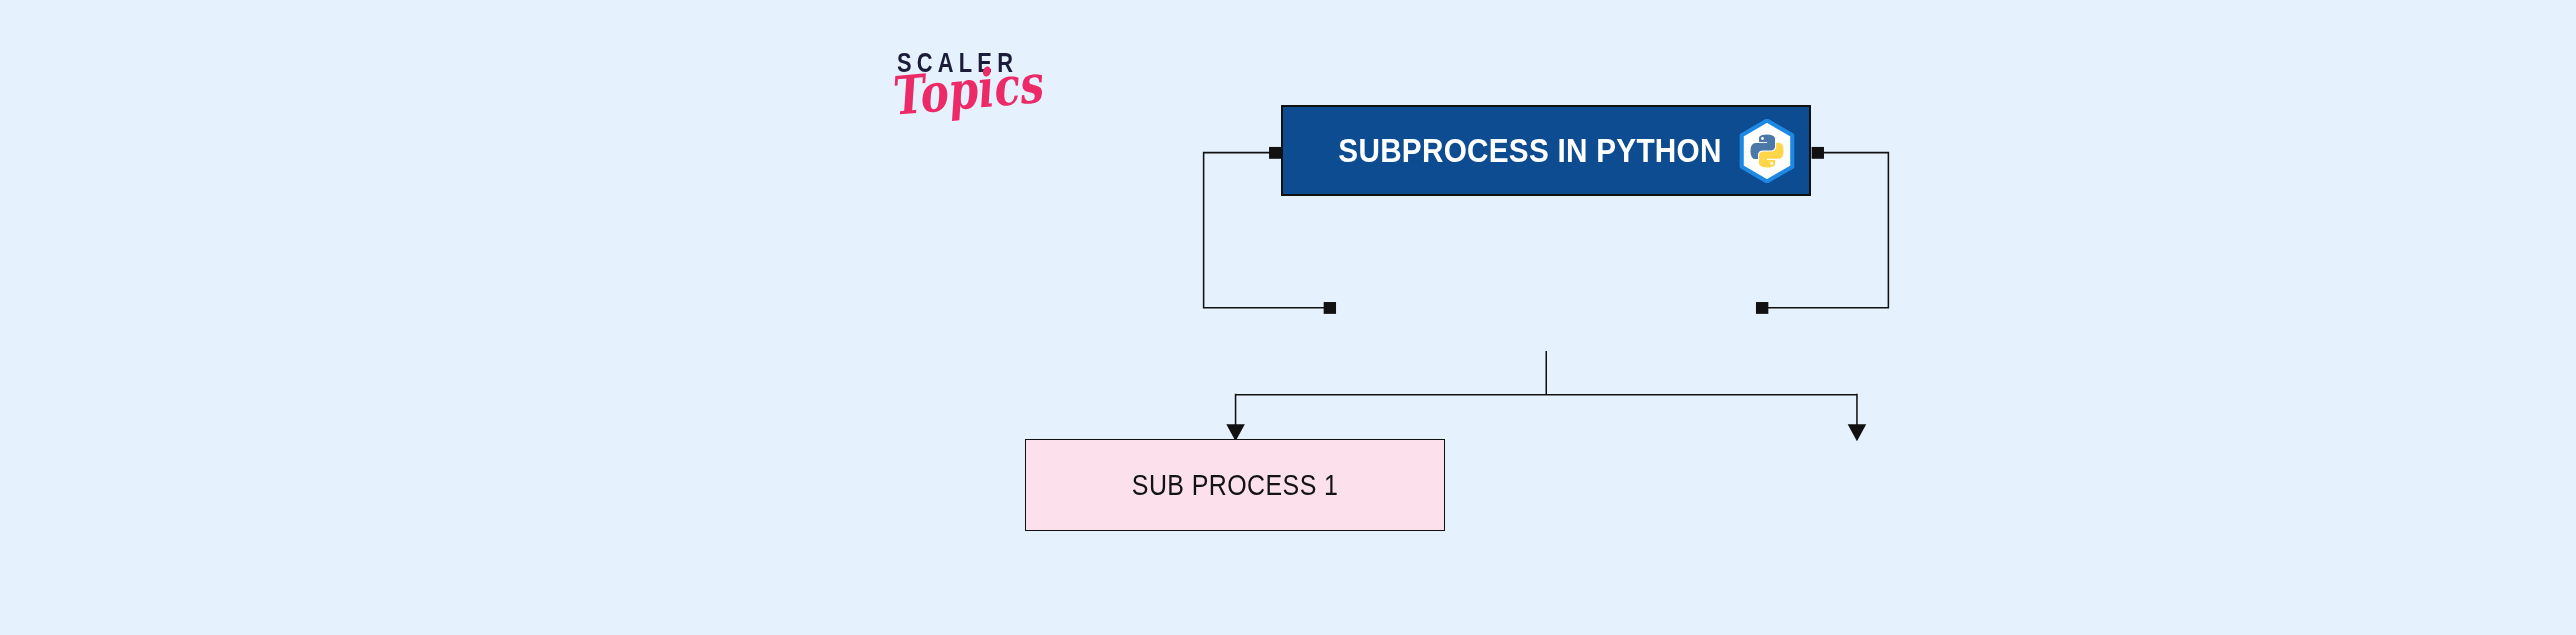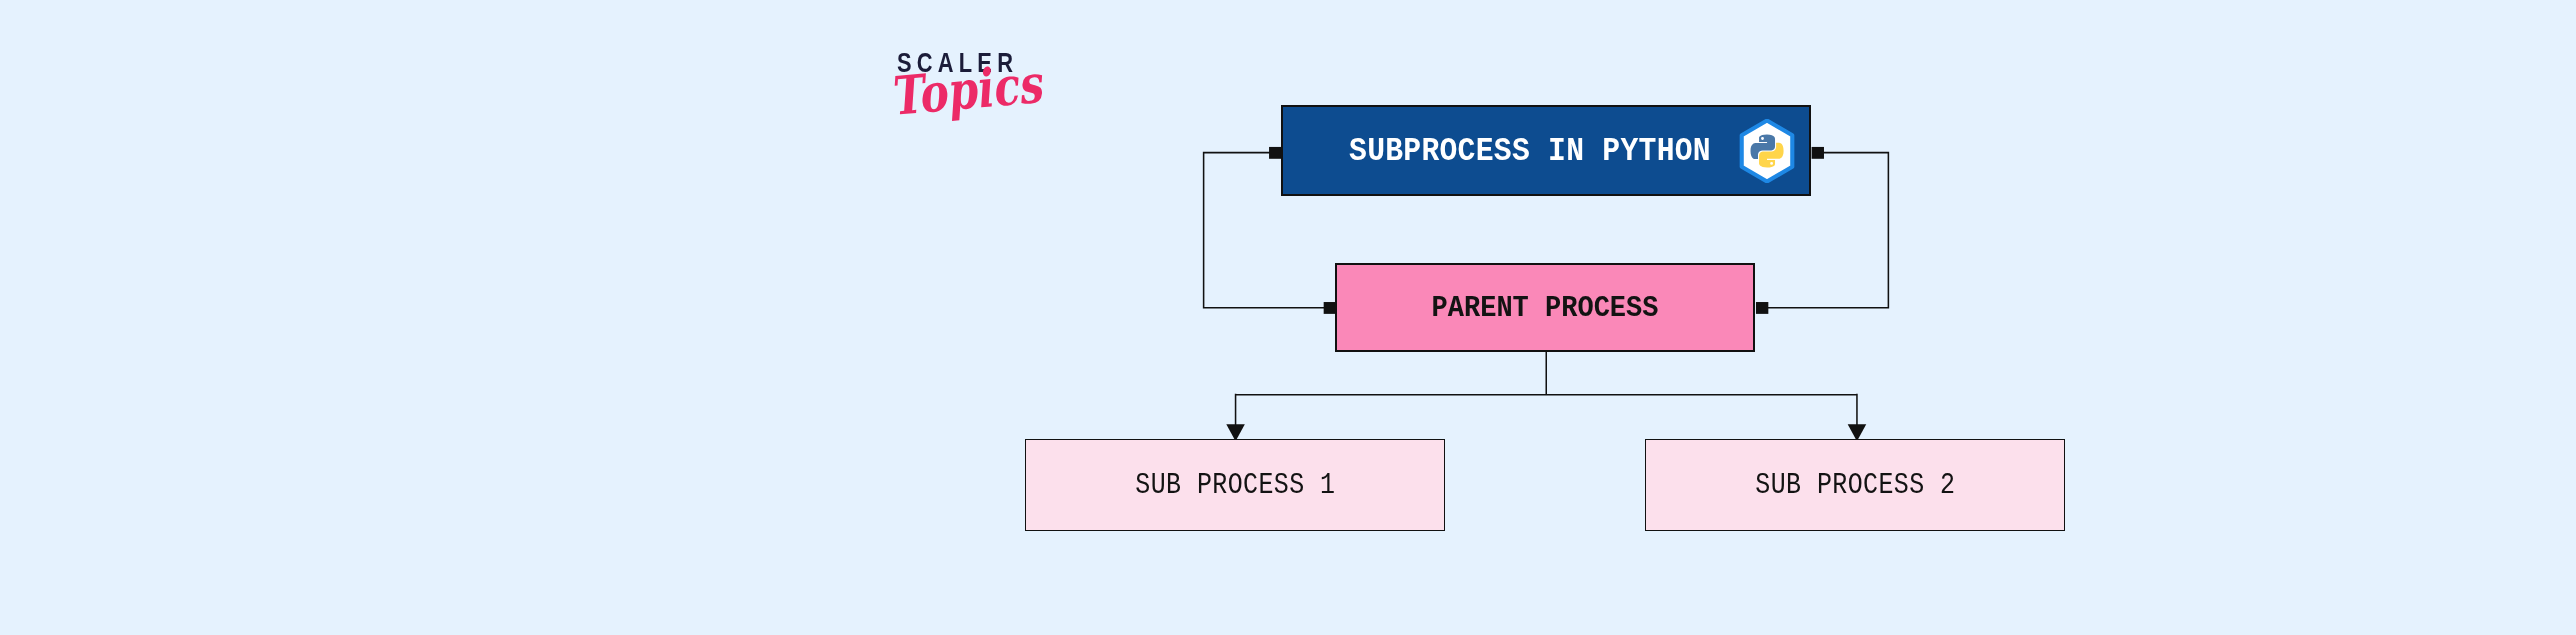--- a/index.html
+++ b/index.html
@@ -23,21 +23,21 @@
   
   .logo{position:absolute;left:889px;top:45px;width:165px;height:108px;text-align:right;}
   .logo-brand{position:absolute;left:8.2px;top:2.1px;font-size:28px;font-weight:700;
     letter-spacing:6.7px;color:var(--brand);transform:scaleX(0.78);transform-origin:left top;
     white-space:nowrap;}
   .logo-script{position:absolute;left:2.1px;top:19.6px;font-family:"DejaVu Serif",serif;
     font-style:italic;font-weight:700;font-size:53px;color:var(--script);
     transform:rotate(-5deg) scaleX(0.8);transform-origin:left top;white-space:nowrap;}
 
   
-  .node{position:absolute;display:flex;align-items:center;justify-content:center;font-family:Liberation Mono, monospace;}
+  .node{position:absolute;display:flex;align-items:center;justify-content:center;}
   .title-box{left:1281px;top:105px;width:530px;height:91px;background:var(--navy);
     border:2.1px solid var(--line);}
   .title-label{position:absolute;left:calc(50% - 16.5px);top:50%;
     transform:translate(-50%,-50%) scaleX(0.9);color:var(--navy-text);
     font-size:33px;font-weight:700;white-space:nowrap;letter-spacing:0.3px;}
   .hex-badge{position:absolute;right:13.4px;top:50%;transform:translateY(-50%);
     width:58px;height:64px;}
   .parent-box{left:1335px;top:263px;width:420px;height:89px;background:var(--pink);
     border:2.1px solid var(--line);}
   .parent-label{transform:scaleX(0.9);color:var(--node-text);font-size:30px;
@@ -85,25 +85,19 @@
       <svg width="58" height="64" viewBox="0 0 112 124" xmlns="http://www.w3.org/2000/svg">
         <polygon points="56,3 105,31.5 105,92.5 56,121 7,92.5 7,31.5" fill="var(--hex-fill)" stroke="var(--hex-border)" stroke-width="8" stroke-linejoin="round"></polygon>
         <g transform="translate(24,30) scale(0.251)">
           <path fill="var(--snake-blue)" fill-rule="evenodd" d="M126.916.072c-64.832 0-60.784 28.115-60.784 28.115l.072 29.128h61.868v8.745H41.631S.145 61.355.145 126.77c0 65.417 36.21 63.097 36.21 63.097h21.61v-30.356s-1.165-36.21 35.632-36.21h61.362s34.475.557 34.475-33.319V33.97S194.67.072 126.916.072zM92.802 19.66a11.12 11.12 0 0 1 11.13 11.13 11.12 11.12 0 0 1-11.13 11.13 11.12 11.12 0 0 1-11.13-11.13 11.12 11.12 0 0 1 11.13-11.13z"></path>
           <path fill="var(--snake-yellow)" fill-rule="evenodd" d="M128.757 254.126c64.832 0 60.784-28.115 60.784-28.115l-.072-29.127H127.6v-8.745h86.441s41.486 4.705 41.486-60.712c0-65.416-36.21-63.096-36.21-63.096h-21.61v30.355s1.165 36.21-35.632 36.21h-61.362s-34.475-.557-34.475 33.32v56.013s-5.235 33.897 62.518 33.897zm34.114-19.586a11.12 11.12 0 0 1-11.13-11.131 11.12 11.12 0 0 1 11.13-11.13 11.12 11.12 0 0 1 11.13 11.13 11.12 11.12 0 0 1-11.13 11.13z"></path>
         </g>
       </svg>
     </span>
   </div>
 
-  <div class="node parent-box">
-    <span class="parent-label">PARENT PROCESS</span>
-  </div>
 
   <div class="node child-box child-1">
     <span class="child-label">SUB PROCESS 1</span>
-  </div>
-  <div class="node child-box child-2">
-    <span class="child-label">SUB PROCESS 2</span>
   </div>
 
 </div>
 
 
 </body></html>

